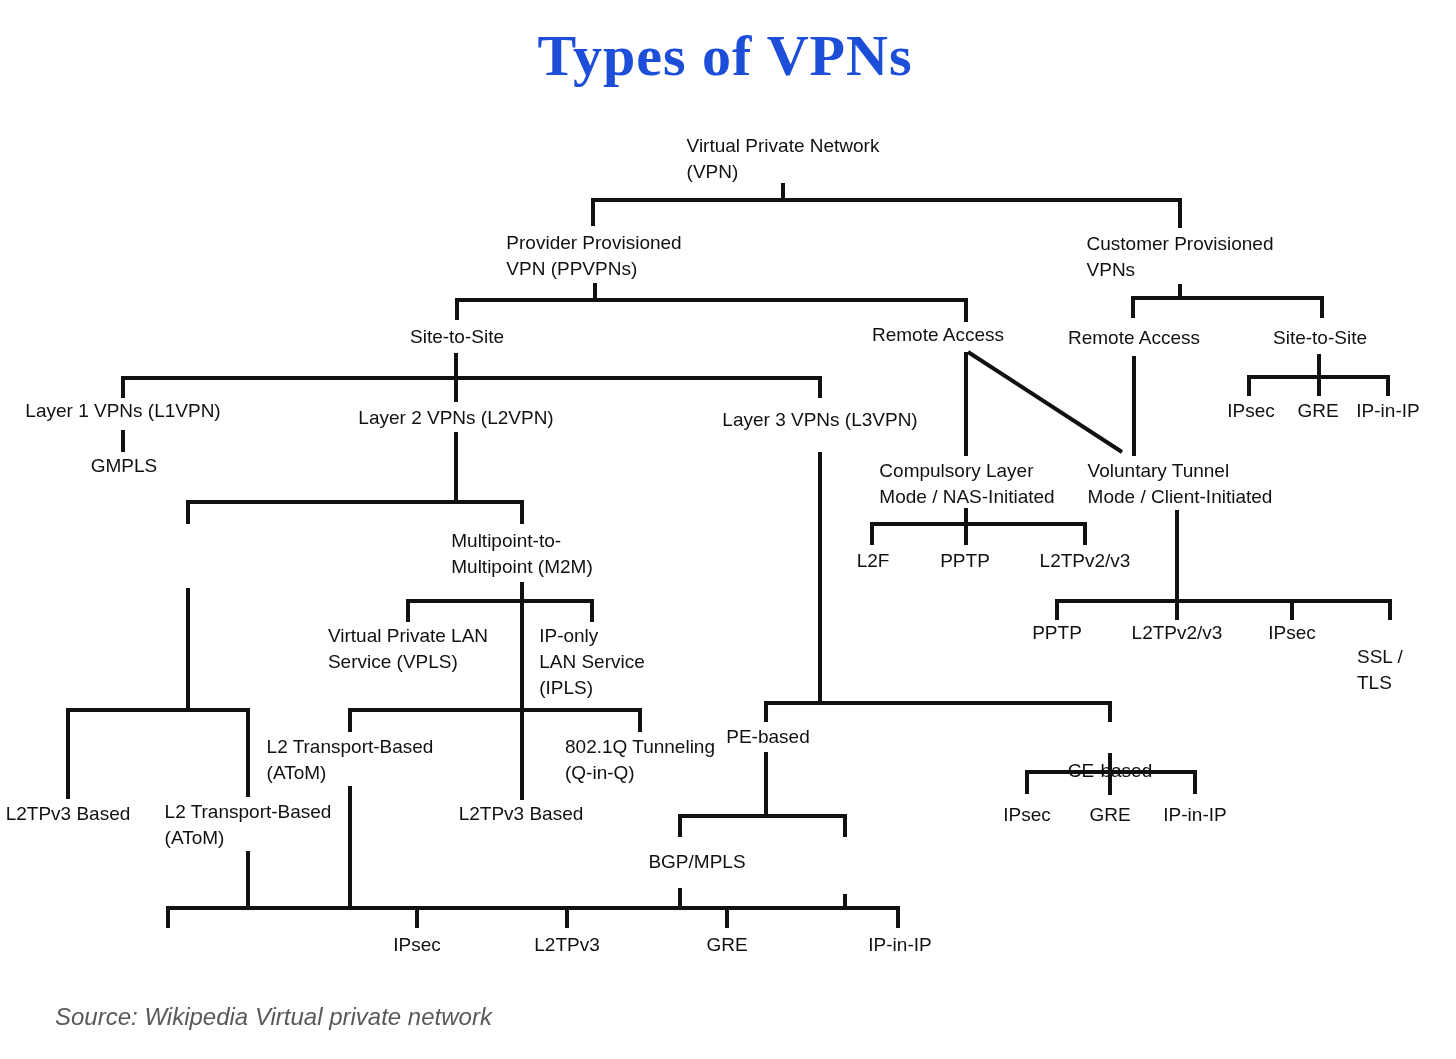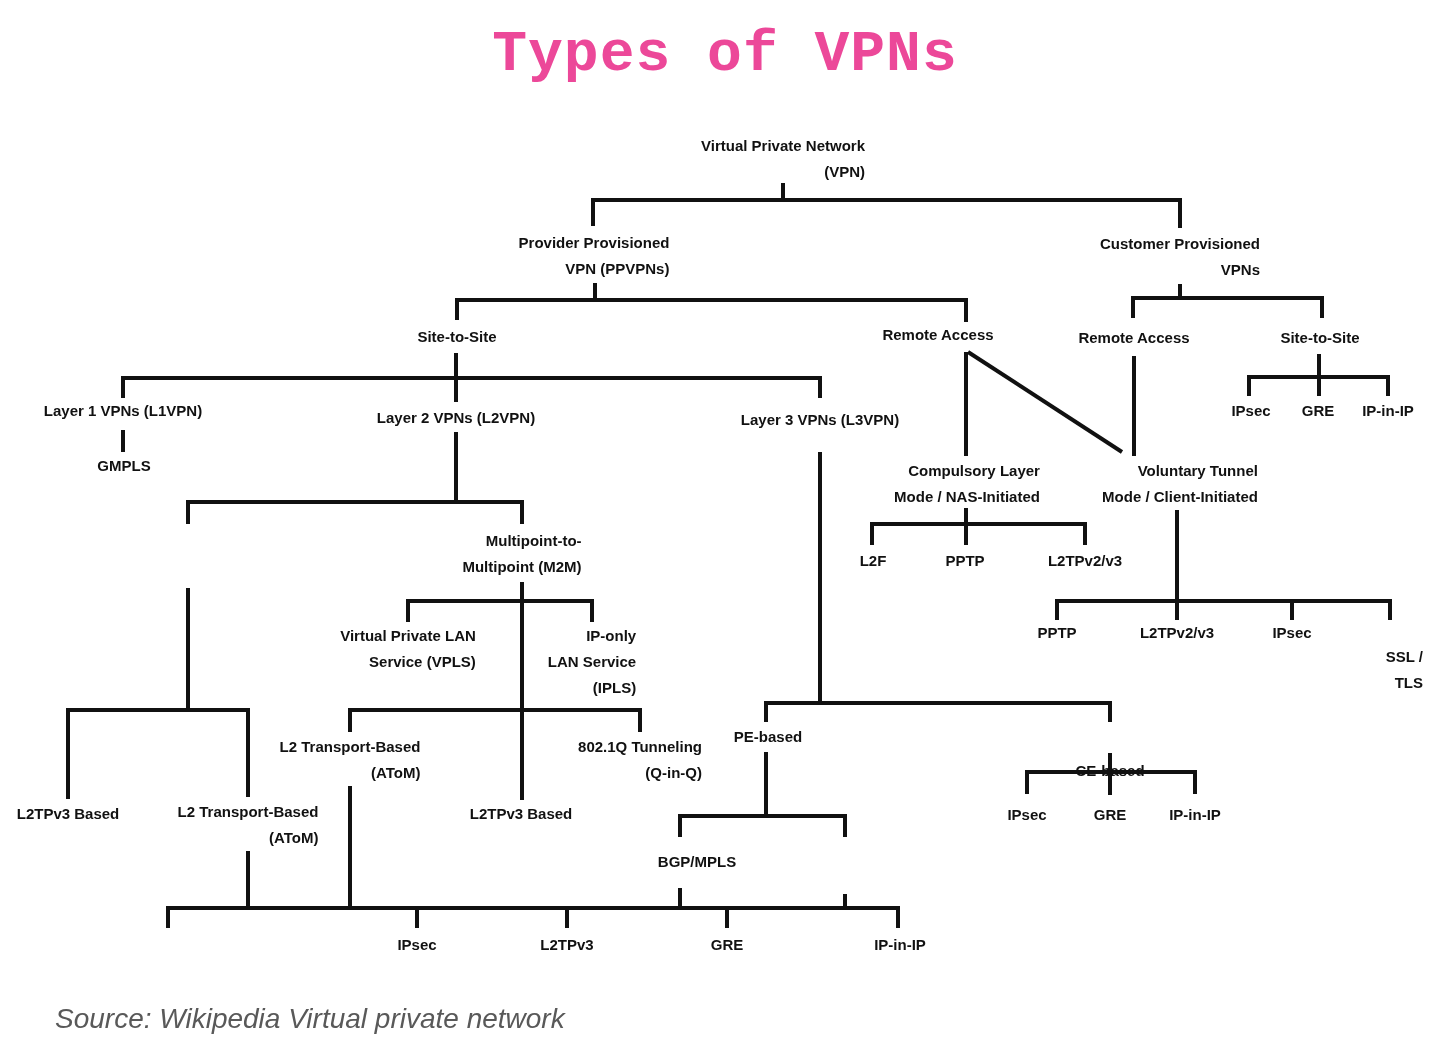--- a/index.html
+++ b/index.html
@@ -7,41 +7,41 @@
     position:relative;
     width:1456px;height:1059px;
     background:#ffffff;
     font-family:"Liberation Sans", sans-serif;
     overflow:hidden;
   }
   #title{
     position:absolute;
     left:725px;top:22px;
     transform:translateX(-50%);
-    font-family:Liberation Mono, monospace;
+    font-family:Liberation Serif, serif;
     font-weight:bold;
     font-size:58px;
     letter-spacing:1px;
-    color:#ec4899;
+    color:#1d4ed8;
     white-space:nowrap;
   }
   .node{
     position:absolute;
     transform:translateX(-50%);
-    text-align:right;
+    text-align:left;
     white-space:pre-line;
-    font-size:15px;
+    font-size:19px;
     line-height:26px;
     color:#111111;
-    font-weight:700;
+    font-weight:400;
   }
   #source-note{
     position:absolute;
     left:55px;top:1003px;
-    font-size:28px;
+    font-size:24px;
     font-style:italic;
     color:#595959;
     white-space:nowrap;
   }
   #lines{position:absolute;left:0;top:0;pointer-events:none;}
 </style>
 </head>
 <body>
 
 <div id="canvas">

